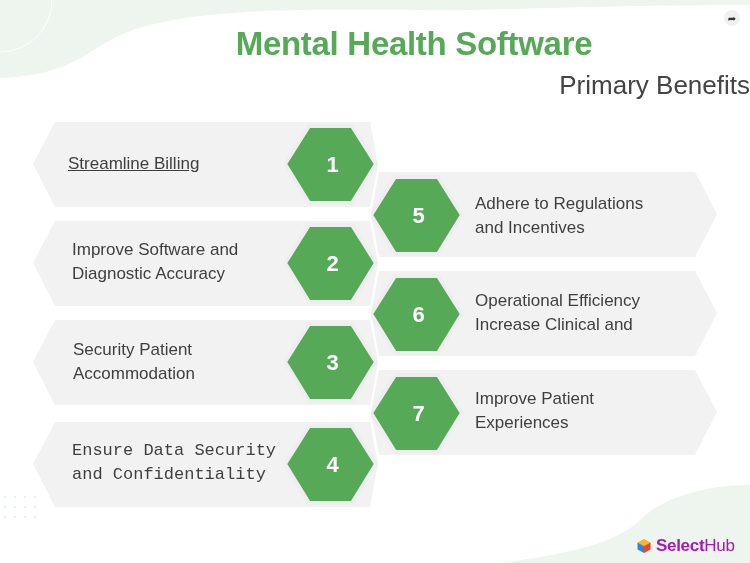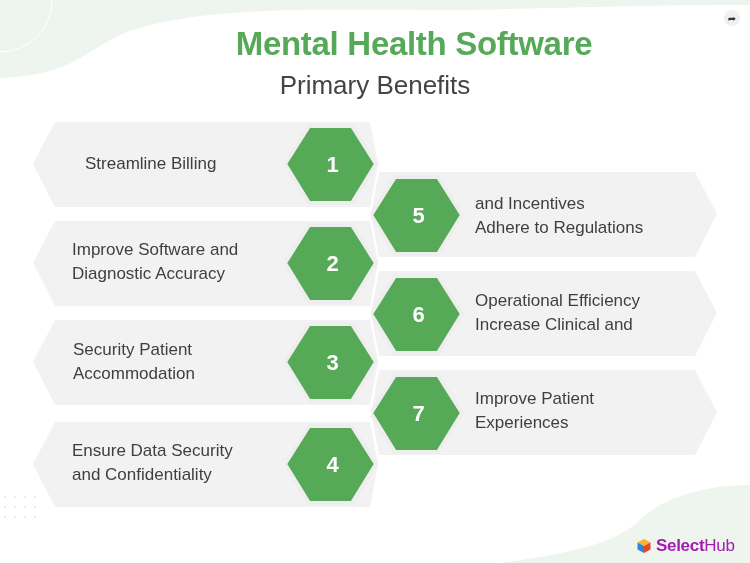--- a/index.html
+++ b/index.html
@@ -1,19 +1,19 @@
 <!DOCTYPE html>
 <html><head>
 <meta charset="utf-8">
 <style>
   html, body { margin:0; padding:0; }
   body { width:750px; height:563px; position:relative; overflow:hidden; background:#ffffff; font-family:"Liberation Sans", sans-serif; }
   .bg-blob { position:absolute; left:0; top:0; }
   .title { position:absolute; left:0; width:750px; text-align:center; top:25px; font-size:33px; font-weight:bold; color:#55a957; letter-spacing:-0.3px;padding-left:39px; }
-  .subtitle { position:absolute; left:0; width:750px; text-align:center; top:70px; font-size:26px; color:#444444; }
+  .subtitle { position:absolute; left:0; width:750px; text-align:right; top:70px; font-size:26px; color:#444444; }
   .bar { position:absolute; height:85px; }
   .bar svg { position:absolute; left:0; top:0; }
   .bar-text { position:absolute; font-size:17px; color:#3f3f3f; line-height:24px; }
   .hex { position:absolute; width:87px; height:77px; }
   .hex svg { position:absolute; left:-4px; top:-4px; }
   .hex-num { position:absolute; left:0; top:0; width:87px; height:77px; display:flex; align-items:center; justify-content:center; color:#ffffff; font-size:22px; font-weight:bold; }
   .share-btn { position:absolute; left:724px; top:10px; width:16px; height:16px; border-radius:50%; background:#f0f0f0; display:flex; align-items:center; justify-content:center; font-size:10px; color:#333; }
   .logo { position:absolute; left:636px; top:536px; display:flex; align-items:center; }
   .logo-text { font-size:17px; color:#a21caf; margin-left:4px; letter-spacing:-0.3px; }
   .logo-text b { font-weight:bold; }
@@ -49,21 +49,21 @@
   <span>➦</span>
 </div>
 
 <div class="title">Mental Health Software</div>
 <div class="subtitle">Primary Benefits</div>
 
 <div class="bar" style="left:33px; top:122px; width:345px;">
   <svg width="345" height="85">
       <path d="M22,0 L337,0 L345,42 L337,85 L22,85 L0,42 Z" fill="#f2f2f2"></path>
     </svg>
-  <div class="bar-text" style="left:52px; top:30px;">
+  <div class="bar-text" style="left:35px; top:30px;text-decoration:underline;">
     <div>Streamline Billing</div>
       <div></div>
   </div>
 </div>
 <div class="bar" style="left:33px; top:221px; width:345px;">
   <svg width="345" height="85">
       <path d="M22,0 L337,0 L345,42 L337,85 L22,85 L0,42 Z" fill="#f2f2f2"></path>
     </svg>
   <div class="bar-text" style="left:39px; top:17px;">
     <div>Improve Software and</div>
@@ -72,37 +72,37 @@
 </div>
 <div class="bar" style="left:33px; top:320px; width:345px;">
   <svg width="345" height="85">
       <path d="M22,0 L337,0 L345,42 L337,85 L22,85 L0,42 Z" fill="#f2f2f2"></path>
     </svg>
   <div class="bar-text" style="left:40px; top:18px;">
     <div>Security Patient</div>
       <div>Accommodation</div>
   </div>
 </div>
-<div class="bar" style="left:33px; top:422px; width:345px;">
+<div class="bar" style="left:33px; top:422px; width:345px;font-family:Liberation Mono, monospace;">
   <svg width="345" height="85">
       <path d="M22,0 L337,0 L345,42 L337,85 L22,85 L0,42 Z" fill="#f2f2f2"></path>
     </svg>
   <div class="bar-text" style="left:39px; top:17px;">
     <div>Ensure Data Security</div>
       <div>and Confidentiality</div>
   </div>
 </div>
 
 <div class="bar" style="left:371px; top:172px; width:346px;">
   <svg width="346" height="85">
       <path d="M8,0 L324,0 L346,42 L324,85 L8,85 L0,42 Z" fill="#f2f2f2"></path>
     </svg>
   <div class="bar-text" style="left:104px; top:20px;">
-    <div>and Incentives</div>
-      <div>Adhere to Regulations</div>
+    <div>Adhere to Regulations</div>
+      <div>and Incentives</div>
   </div>
 </div>
 <div class="bar" style="left:371px; top:271px; width:346px;">
   <svg width="346" height="85">
       <path d="M8,0 L324,0 L346,42 L324,85 L8,85 L0,42 Z" fill="#f2f2f2"></path>
     </svg>
   <div class="bar-text" style="left:104px; top:18px;">
     <div>Operational Efficiency</div>
       <div>Increase Clinical and</div>
   </div>

